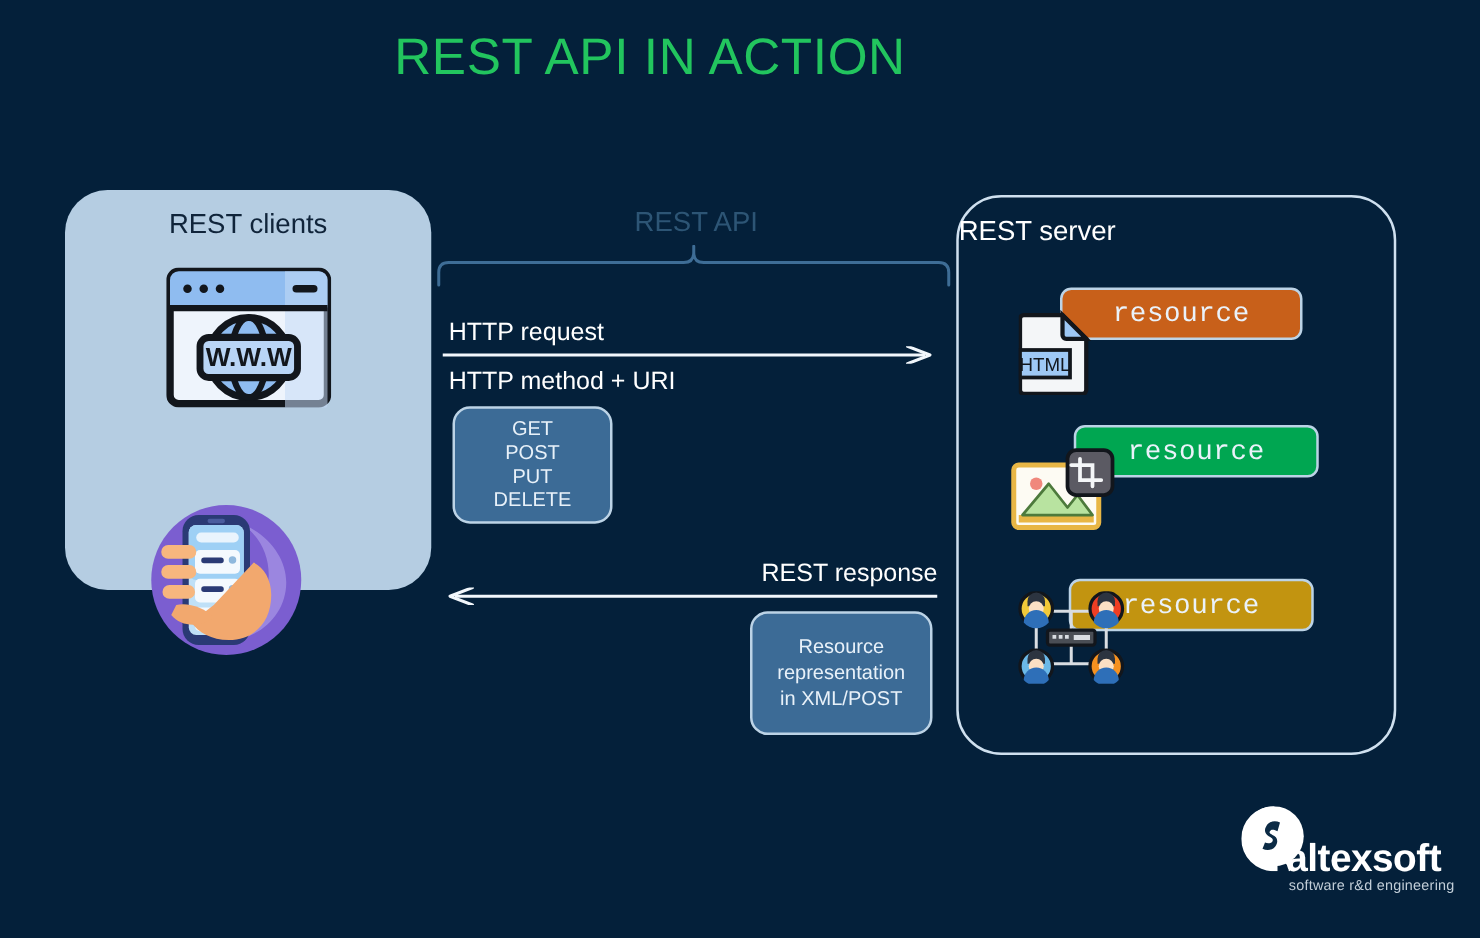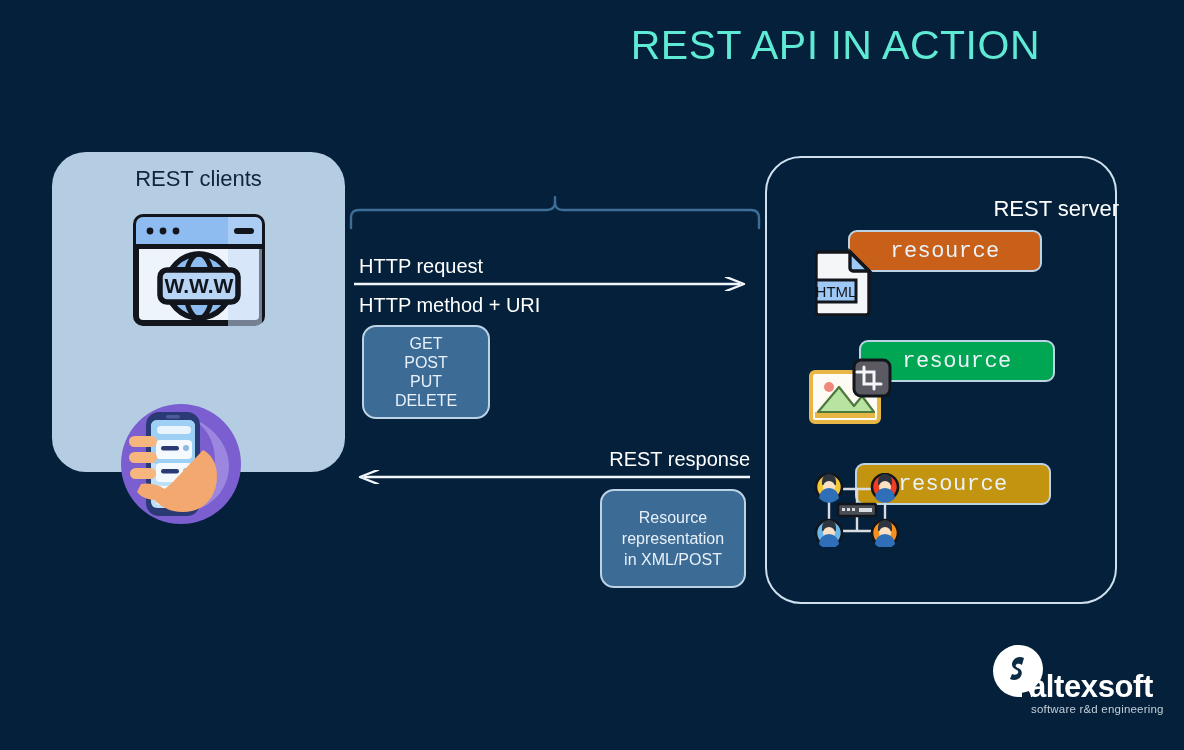--- a/index.html
+++ b/index.html
@@ -7,23 +7,23 @@
     width: 1184px; height: 750px;
     background: #04203a;
     font-family: "Liberation Sans", sans-serif;
     overflow: hidden;
   }
   #stage { position: relative; width: 1184px; height: 750px; background: #04203a; }
 
   
   #title {
     position: absolute; left: 0; top: 22px; width: 1040px;
-    text-align: right;
+    text-align: center;
     font-size: 41px; letter-spacing: 0.5px;
-    color: #5eead4; font-weight: 400;
+    color: #22c55e; font-weight: 400;
   }
 
   
   #clients-panel {
     position: absolute; left: 52px; top: 152px;
     width: 293px; height: 320px;
     background: #b5cde2;
     border-radius: 34px;
   }
   #clients-title {
@@ -36,21 +36,21 @@
   
   #server-panel {
     position: absolute; left: 765px; top: 156px;
     width: 352px; height: 448px;
     border: 2.5px solid #cfe0ef;
     border-radius: 36px;
     background: transparent;
   }
   #server-title {
     position: absolute; left: 0; top: 14px; width: 352px;
-    text-align: right; font-size: 22px; color: #ffffff; margin-top: 24px;
+    text-align: left; font-size: 22px; color: #ffffff;
   }
   .res-bar {
     position: absolute;
     height: 42px; border-radius: 9px;
     border: 2px solid #bcd3e6;
     display: flex; align-items: center; justify-content: center;
   }
   .res-bar span {
     font-family: "Liberation Mono", monospace;
     font-size: 22px; color: #eaf2fa; letter-spacing: .5px;
@@ -164,20 +164,21 @@
       <rect x="44" y="92" width="18" height="4.5" rx="2.2" fill="#2a3a75"></rect>
       <circle cx="69" cy="94" r="3" fill="#8fb8dd"></circle>
       <path d="M86 50c8 4 14 13 14 26 0 22-14 36-34 36-14 0-24-6-30-14l18-14z" fill="#f2a86e"></path>
       <rect x="12" y="36" width="28" height="11" rx="5.5" fill="#f7b67e"></rect>
       <rect x="12" y="52" width="28" height="11" rx="5.5" fill="#f7b67e"></rect>
       <rect x="13" y="68" width="26" height="11" rx="5.5" fill="#f7b67e"></rect>
       <path d="M24 84c10-2 22 2 30 10-10 8-26 8-34-2z" fill="#f2a86e"></path>
     </svg>
   </div>
 
+  <div id="api-label">REST API</div>
 
   <svg id="api-brace" viewBox="0 0 420 34">
     <path d="M6 32 L6 22 Q6 14 14 14 L202 14 Q210 14 210 6 L210 1
              M210 1 L210 6 Q210 14 218 14 L406 14 Q414 14 414 22 L414 32" fill="none" stroke="#3e6d96" stroke-width="2.4" stroke-linecap="round"></path>
   </svg>
 
   <div id="req-label">HTTP request</div>
   <svg id="req-arrow" viewBox="0 0 396 14">
     <line x1="0" y1="7" x2="386" y2="7" stroke="#f2f7fc" stroke-width="2.4"></line>
     <path d="M372 0 L390 7 L372 14" fill="none" stroke="#f2f7fc" stroke-width="2.4" stroke-linecap="round" stroke-linejoin="round"></path>

